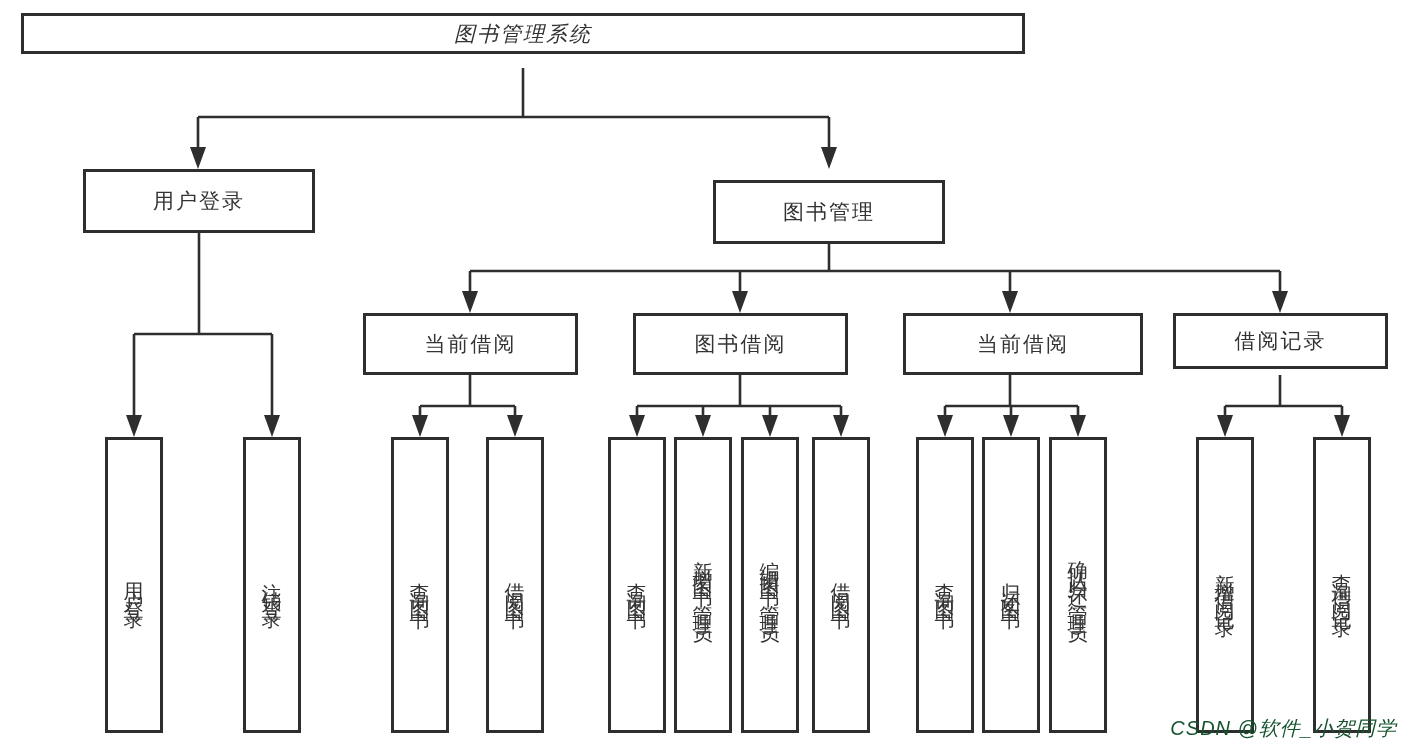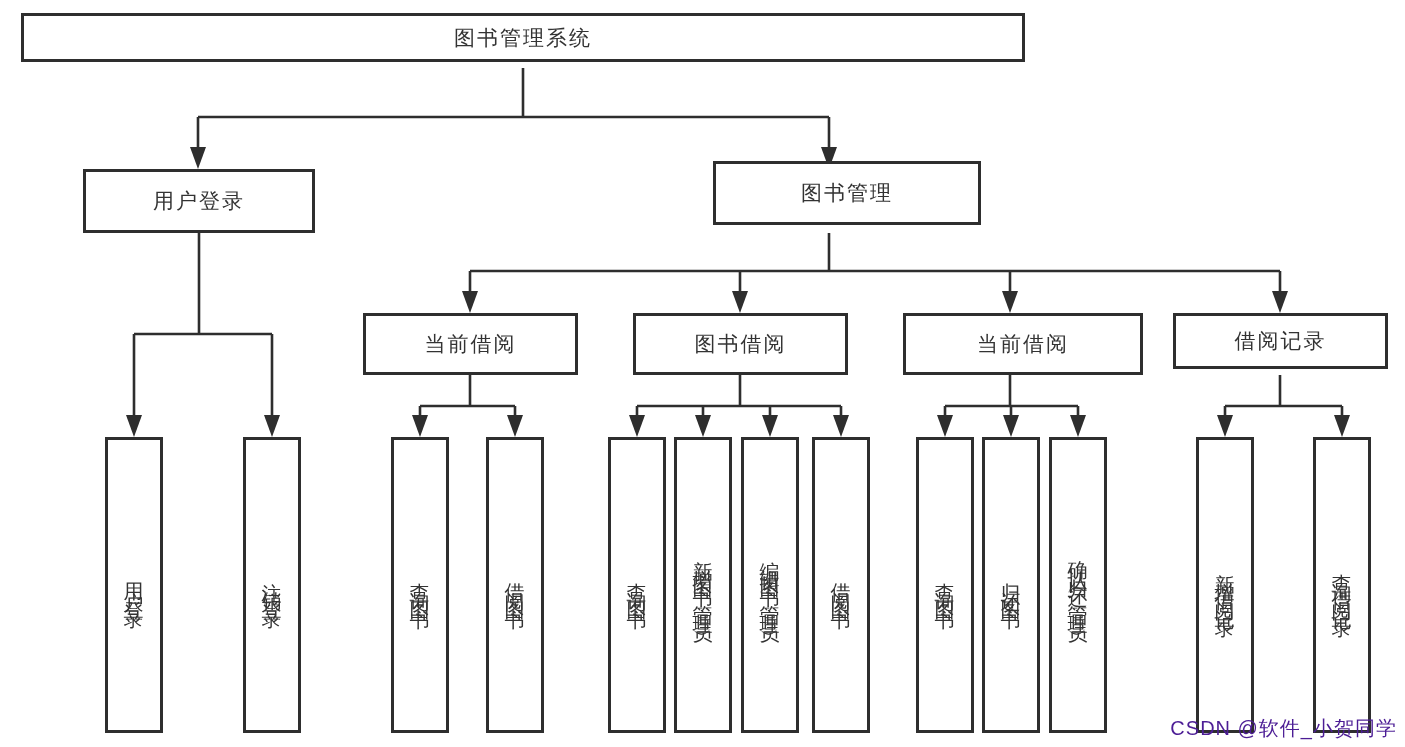--- a/index.html
+++ b/index.html
@@ -32,25 +32,26 @@
     writing-mode: vertical-lr;
     text-orientation: upright;
     font-size: 20px;
     letter-spacing: 9px;
     line-height: 1;
   }
   .watermark {
     position: absolute;
     right: 8px;
     bottom: 5px;
-    color: #4c1d95;
+    color: #14532d;
     font-size: 20px;
     letter-spacing: 1px;
     white-space: nowrap;
     pointer-events: none;
+    font-style: italic;
   }
 </style>
 </head>
 <body>
 
 <div id="stage">
 
   <svg id="connectors" viewBox="0 0 1405 747" xmlns="http://www.w3.org/2000/svg">
     <g stroke="#2e2e2e" stroke-width="2.6" fill="none">
 
@@ -84,28 +85,28 @@
       <polygon points="762,415 778,415 770,437"></polygon>
       <polygon points="833,415 849,415 841,437"></polygon>
       <polygon points="937,415 953,415 945,437"></polygon>
       <polygon points="1003,415 1019,415 1011,437"></polygon>
       <polygon points="1070,415 1086,415 1078,437"></polygon>
       <polygon points="1217,415 1233,415 1225,437"></polygon>
       <polygon points="1334,415 1350,415 1342,437"></polygon>
     </g>
   </svg>
 
-  <div class="node h" style="left:21px; top:13px; width:1004px; height:49px;">
+  <div class="node h" style="left:21px; top:13px; width:1004px; height:41px;font-style:italic;">
     <span>图书管理系统</span>
   </div>
 
   <div class="node h" style="left:83px; top:169px; width:232px; height:64px;">
     <span>用户登录</span>
   </div>
-  <div class="node h" style="left:713px; top:161px; width:268px; height:64px;">
+  <div class="node h" style="left:713px; top:180px; width:232px; height:64px;">
     <span>图书管理</span>
   </div>
 
   <div class="node h" style="left:363px; top:313px; width:215px; height:62px;">
     <span>当前借阅</span>
   </div>
   <div class="node h" style="left:633px; top:313px; width:215px; height:62px;">
     <span>图书借阅</span>
   </div>
   <div class="node h" style="left:903px; top:313px; width:240px; height:62px;">

